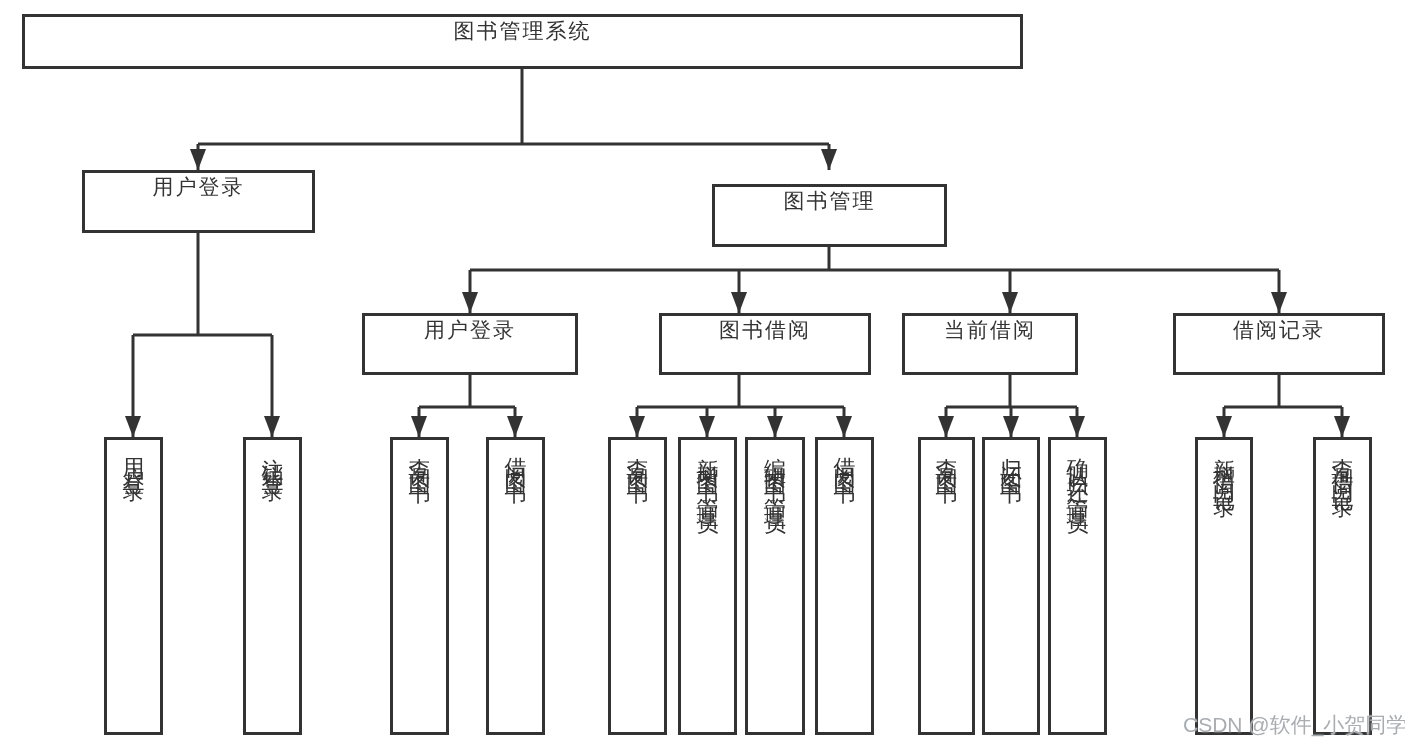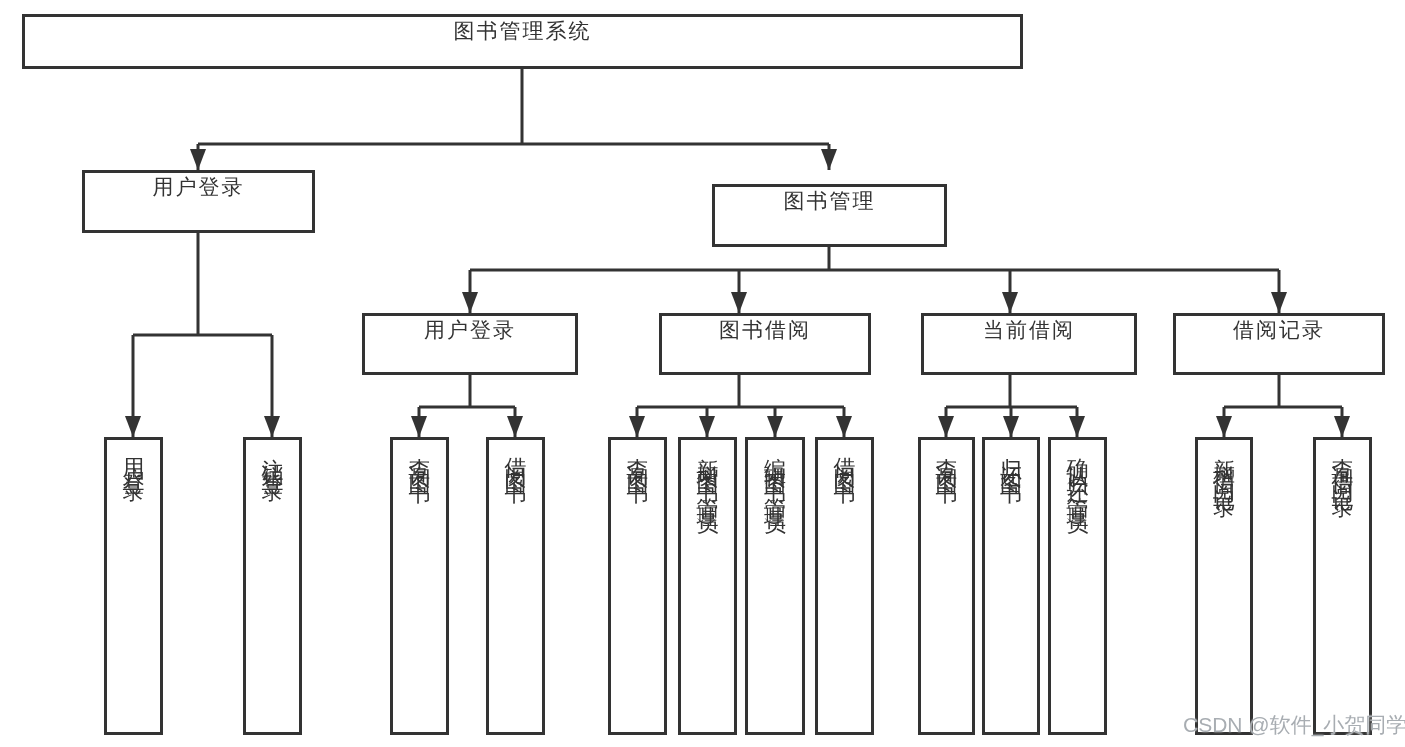--- a/index.html
+++ b/index.html
@@ -28,21 +28,21 @@
     letter-spacing:8px;
     color:#333333;
     line-height:1;
   }
   
   .n-root{left:22px;top:14px;width:1001px;height:55px;}
   .n-b1{left:82px;top:170px;width:233px;height:63px;}
   .n-b2{left:712px;top:184px;width:235px;height:63px;}
   .n-s1{left:362px;top:313px;width:216px;height:62px;}
   .n-s2{left:659px;top:313px;width:212px;height:62px;}
-  .n-s3{left:902px;top:313px;width:216px;height:62px;margin-left:19px;}
+  .n-s3{left:902px;top:313px;width:176px;height:62px;}
   .n-s4{left:1173px;top:313px;width:212px;height:62px;}
   .n-l1{left:104px;}  .n-l2{left:243px;}
   .n-l3{left:390px;}  .n-l4{left:486px;}
   .n-l5{left:608px;}  .n-l6{left:678px;}
   .n-l7{left:745px;width:60px;} .n-l8{left:815px;}
   .n-l9{left:918px;width:57px;} .n-l10{left:982px;width:58px;}
   .n-l11{left:1048px;}
   .n-l12{left:1195px;width:58px;} .n-l13{left:1313px;}
   .watermark{
     position:absolute;

